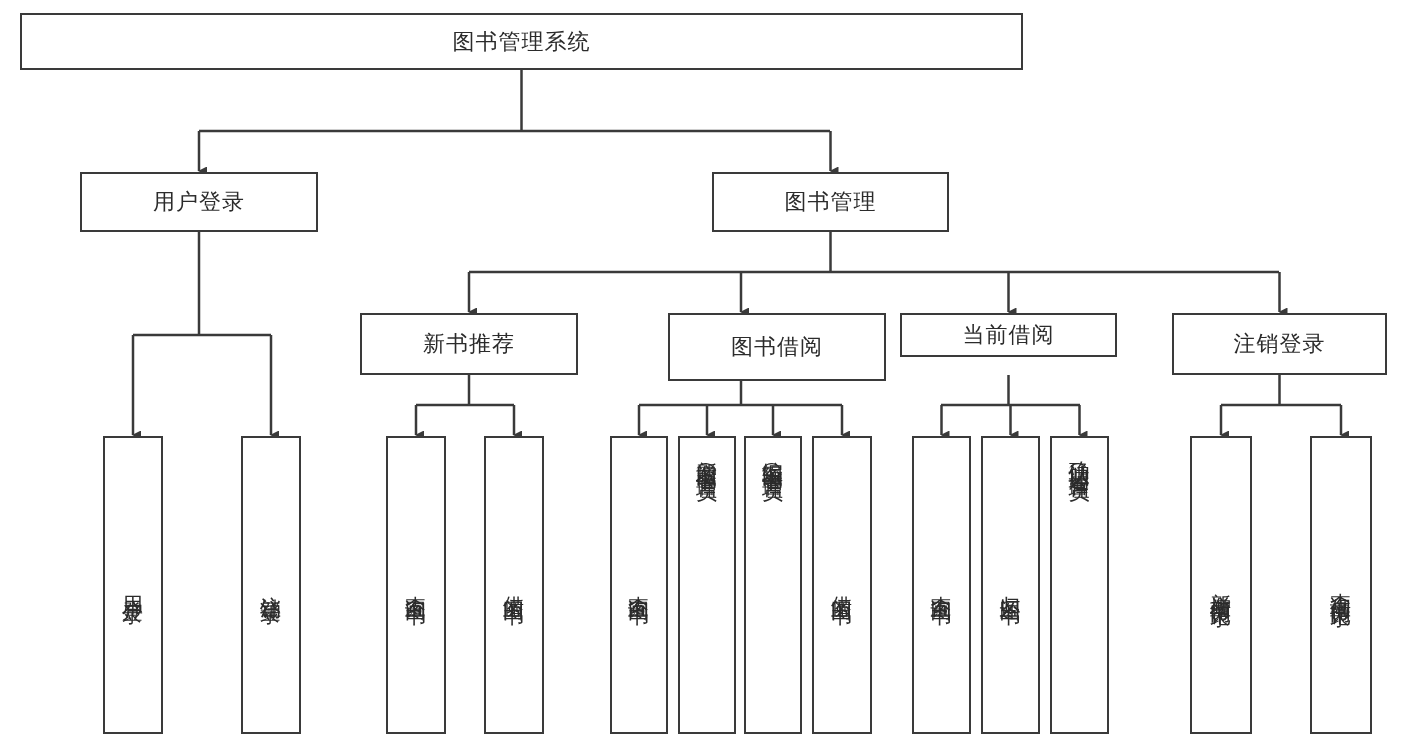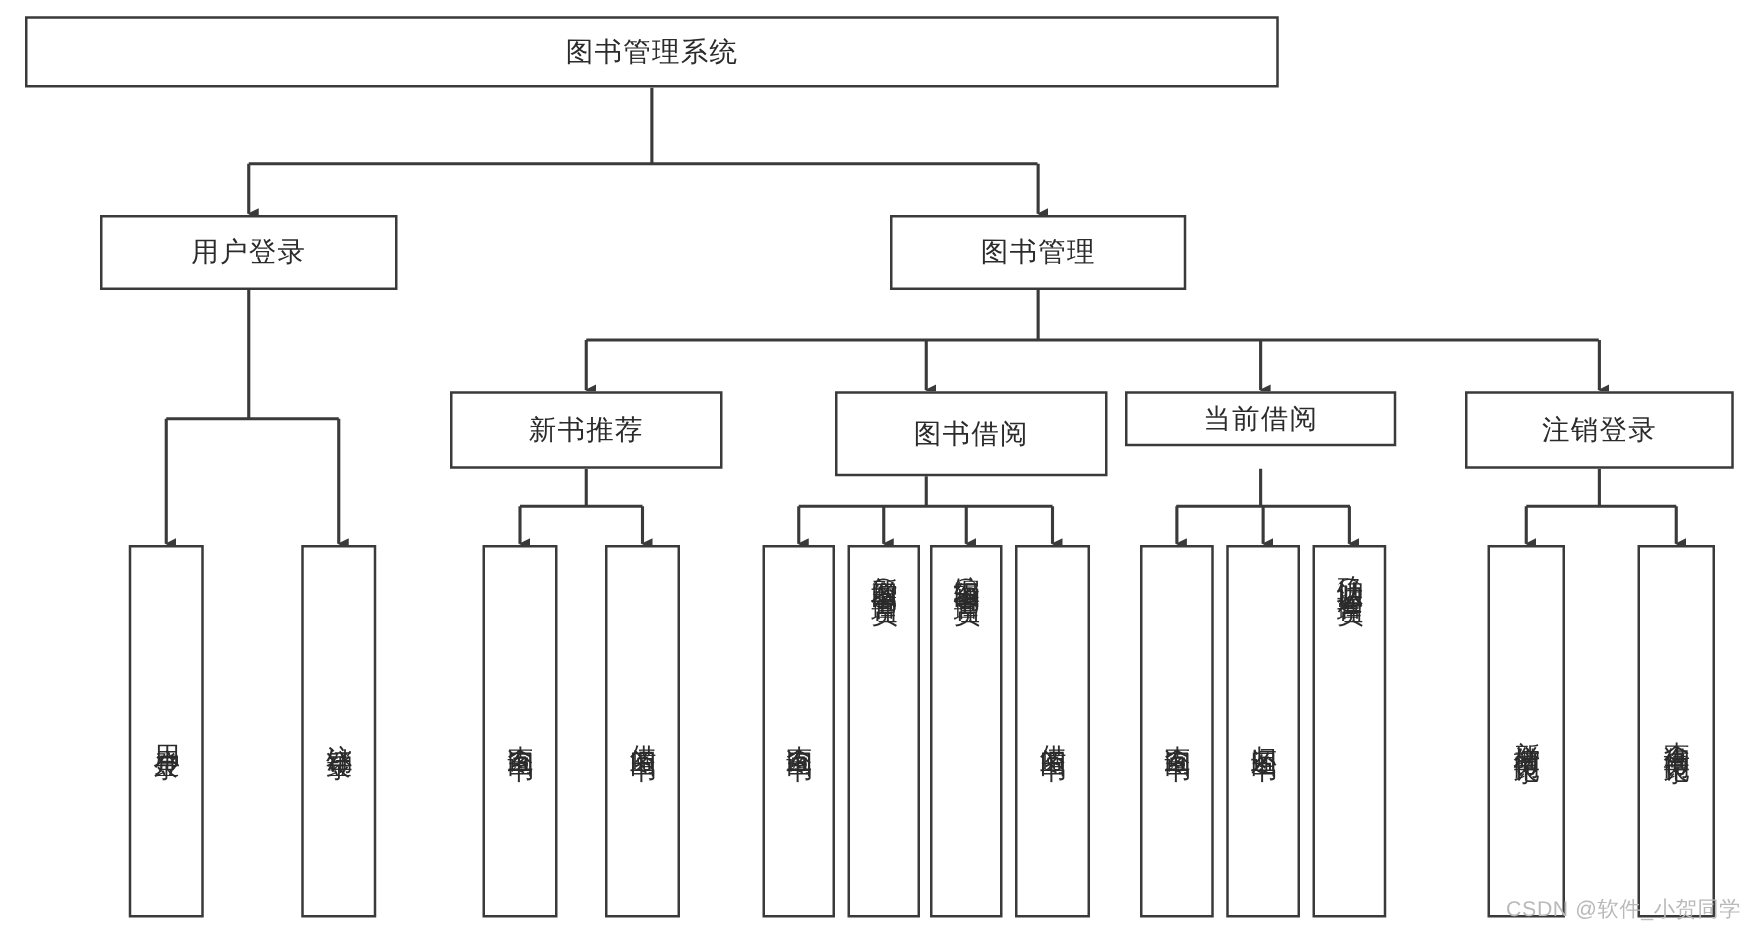--- a/index.html
+++ b/index.html
@@ -172,14 +172,13 @@
         <span class="node-label">确认归还（管理员）</span>
       </div>
       <div class="node vertical centered" style="left: 1190px; top: 436px; width: 62px; height: 298px;">
         <span class="node-label">新增借阅记录</span>
       </div>
       <div class="node vertical centered" style="left: 1310px; top: 436px; width: 62px; height: 298px;">
         <span class="node-label">查询借阅记录</span>
       </div>
     </div>
 
-  <div class="watermark">CSDN @软件_小贺同学</div>
 </div>
 
 </body></html>

